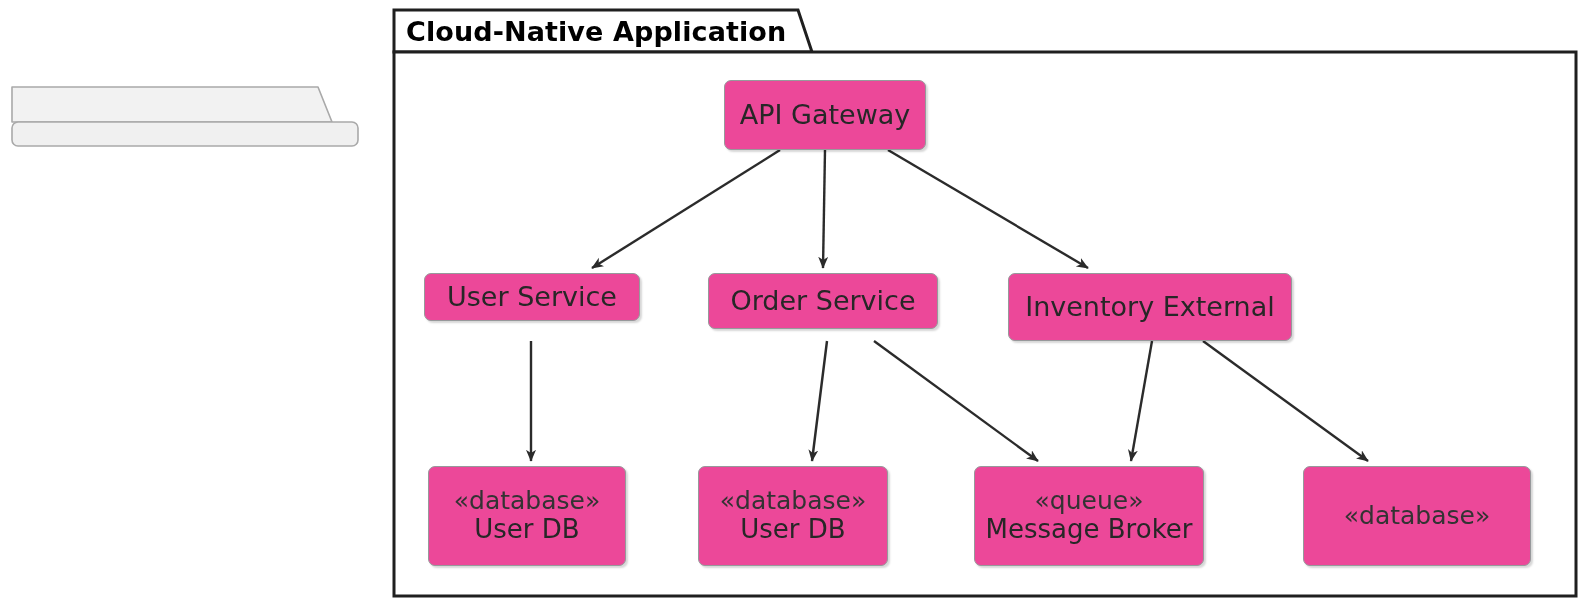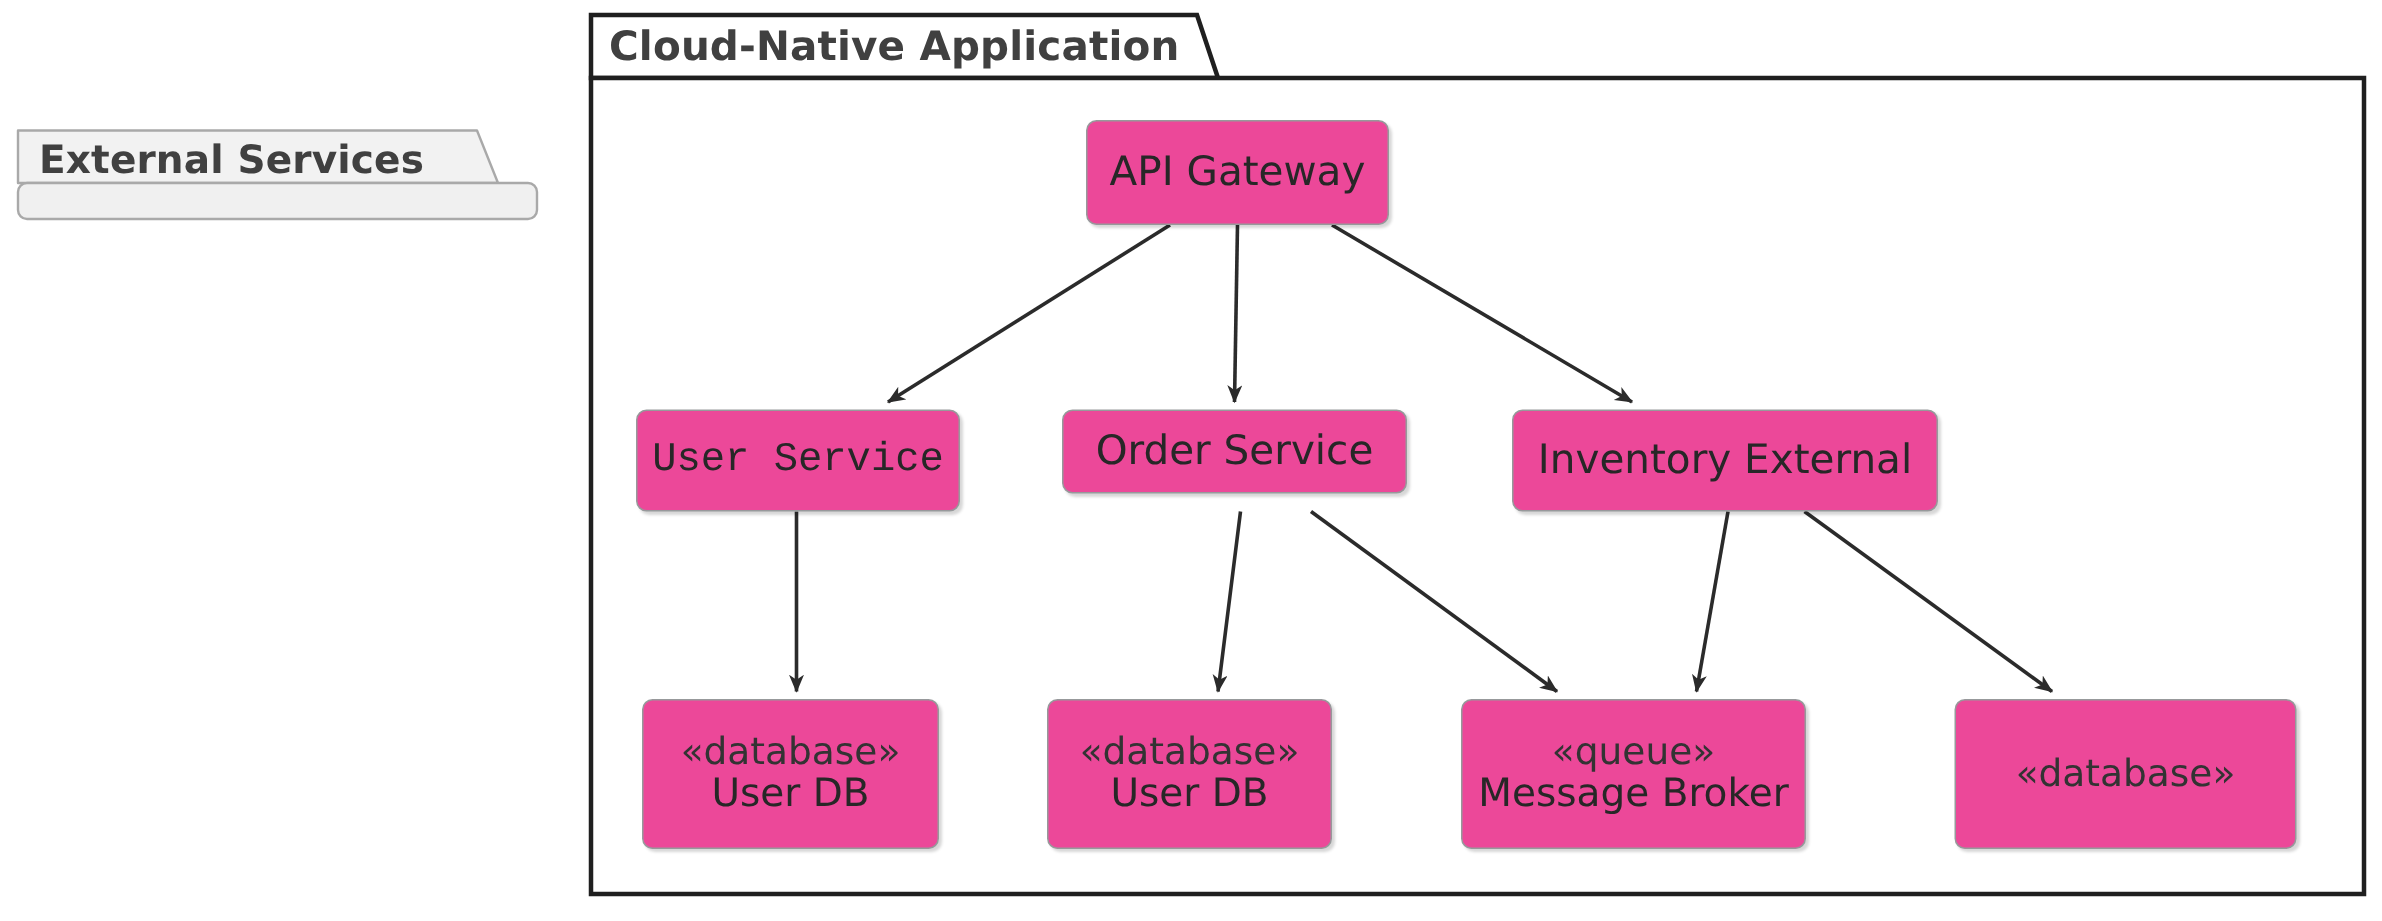--- a/index.html
+++ b/index.html
@@ -34,21 +34,21 @@
   .pkg-svg {
     position: absolute;
     left: 0;
     top: 0;
     overflow: visible;
   }
   .pkg-title {
     position: absolute;
     white-space: nowrap;
     font-weight: bold;
-    color: #404040;
+    color: #000000;
     letter-spacing: 0.1px;
   }
 
   
   .node {
     position: absolute;
     box-sizing: border-box;
     background: #ec4899;
     border: 1.4px solid #97999B;
     border-radius: 7px;
@@ -78,21 +78,20 @@
 <body>
 
 <div id="canvas">
 
   <div id="packages-layer">
       <div class="pkg" style="left: 8px; top: 78px; width: 354px; height: 72px;">
         <svg class="pkg-svg" width="360" height="78" viewBox="0 0 360 78">
           <path d="M 4,9 L 310,9 L 324,44 L 4,44 Z" fill="#F2F2F2" stroke="#A9A9A9" stroke-width="1.6" stroke-linejoin="round"></path>
           <rect x="4" y="44" width="346" height="24" rx="6" fill="#F0F0F0" stroke="#A9A9A9" stroke-width="1.6"></rect>
         </svg>
-        <div class="pkg-title" style="left: 18px; top: 13px; font-size: 26px; line-height: 32px;">External Services</div>
       </div>
       <div class="pkg" style="left: 392px; top: 8px; width: 1186px; height: 590px;">
         <svg class="pkg-svg" width="1192" height="596" viewBox="0 0 1192 596">
           <path d="M 2,2 L 406,2 L 420,44 L 2,44 Z" fill="#FFFFFF" stroke="#1F1F1F" stroke-width="3" stroke-linejoin="miter"></path>
           <rect x="2" y="44" width="1182" height="544" fill="#FFFFFF" stroke="#1F1F1F" stroke-width="3"></rect>
         </svg>
         <div class="pkg-title" style="left: 14px; top: 6px; font-size: 27px; line-height: 36px;">Cloud-Native Application</div>
       </div>
     </div>
 
@@ -111,21 +110,21 @@
         <line x1="874" y1="341" x2="1038" y2="461" stroke="#2B2B2B" stroke-width="2.4" marker-end="url(#arrowhead)"></line>
         <line x1="1152" y1="341" x2="1131" y2="461" stroke="#2B2B2B" stroke-width="2.4" marker-end="url(#arrowhead)"></line>
         <line x1="1203" y1="341" x2="1368" y2="461" stroke="#2B2B2B" stroke-width="2.4" marker-end="url(#arrowhead)"></line>
       </g>
   </svg>
 
   <div id="nodes-layer">
       <div class="node single" style="left: 724px; top: 80px; width: 202px; height: 70px;">
         <div class="nodelabel">API Gateway</div>
       </div>
-      <div class="node single" style="left: 424px; top: 273px; width: 216px; height: 68px; font-family: Liberation Mono, monospace;">
+      <div class="node single" style="left: 424px; top: 273px; width: 216px; height: 48px;">
         <div class="nodelabel">User Service</div>
       </div>
       <div class="node single" style="left: 708px; top: 273px; width: 230px; height: 56px;">
         <div class="nodelabel">Order Service</div>
       </div>
       <div class="node single" style="left: 1008px; top: 273px; width: 284px; height: 68px;">
         <div class="nodelabel">Inventory External</div>
       </div>
       <div class="node" style="left: 428px; top: 466px; width: 198px; height: 100px;">
         <div class="stereotype">«database»</div>

